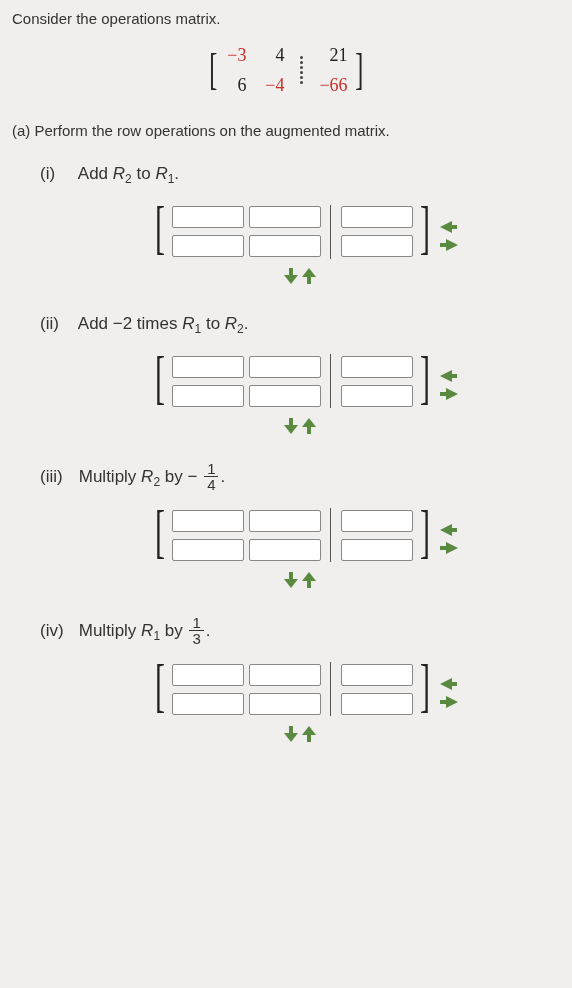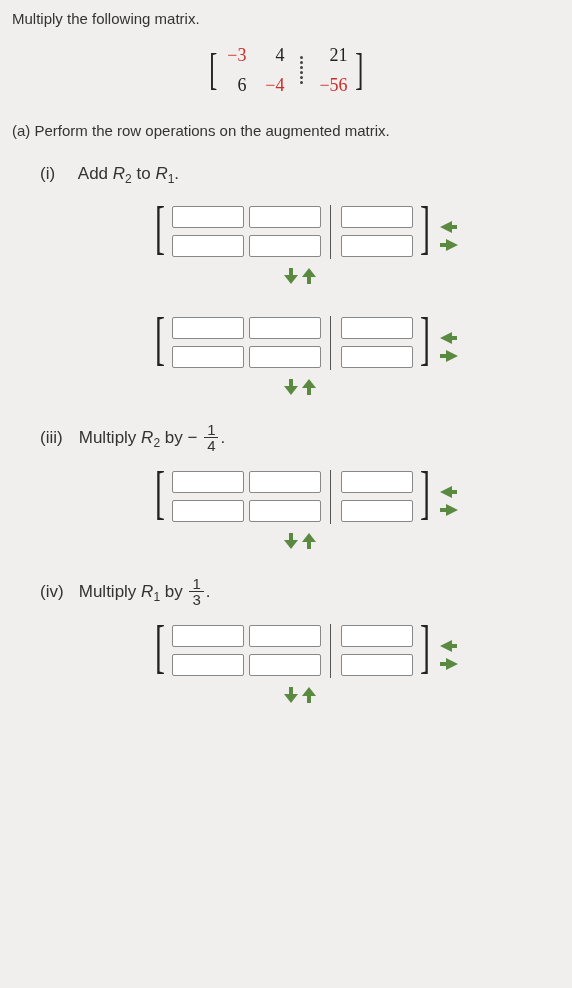--- a/index.html
+++ b/index.html
@@ -122,21 +122,21 @@
       margin: 0 2px;
       position: relative;
       top: -1px;
     }
     .frac .num { border-bottom: 1px solid #333; padding: 0 3px; }
     .frac .den { padding: 0 3px; }
   </style>
 </head>
 <body>
 
-<div class="intro">Multiply the following matrix.</div>
+<div class="intro">Consider the operations matrix.</div>
 
 <div class="matrix-block">
   <div class="aug-matrix">
     <span class="bracket-l">[</span>
     <div class="mcols">
       <div class="mcol">
         <span class="neg">−3</span>
         <span class="pos">6</span>
       </div>
       <div class="mcol">
@@ -146,21 +146,21 @@
       <div class="vdots">
           <i></i>
           <i></i>
           <i></i>
           <i></i>
           <i></i>
           <i></i>
         </div>
       <div class="mcol">
         <span class="pos">21</span>
-        <span class="neg">−56</span>
+        <span class="neg">−66</span>
       </div>
     </div>
     <span class="bracket-r">]</span>
   </div>
 </div>
 
 <div class="part-a">(a)   Perform the row operations on the augmented matrix.</div>
 
 <div class="sub">
   <div class="sub-label">
@@ -198,20 +198,24 @@
           <polygon points="7,16 0,7 14,7"></polygon>
         </svg></span>
     <span class="ud-btn"><svg viewBox="0 0 14 16">
           <polygon points="7,0 0,9 14,9"></polygon>
           <rect x="5" y="9" width="4" height="7" fill="#5a8a3f"></rect>
         </svg></span>
   </div>
 </div>
 
 <div class="sub">
+  <div class="sub-label">
+    <span class="roman">(ii)</span>
+    <span>Add −2 times </span><span class="it">R</span><span class="subsc">1</span><span> to </span><span class="it">R</span><span class="subsc">2</span><span>.</span>
+  </div>
   <div class="matrix-input-wrap">
     <div class="input-matrix">
       <span class="br-l">[</span>
       <div class="cells">
         <div class="cell-input"></div>
         <div class="cell-input"></div>
         <div class="divider"></div>
         <div class="cell-input"></div>
         <div class="cell-input"></div>
         <div class="cell-input"></div>

